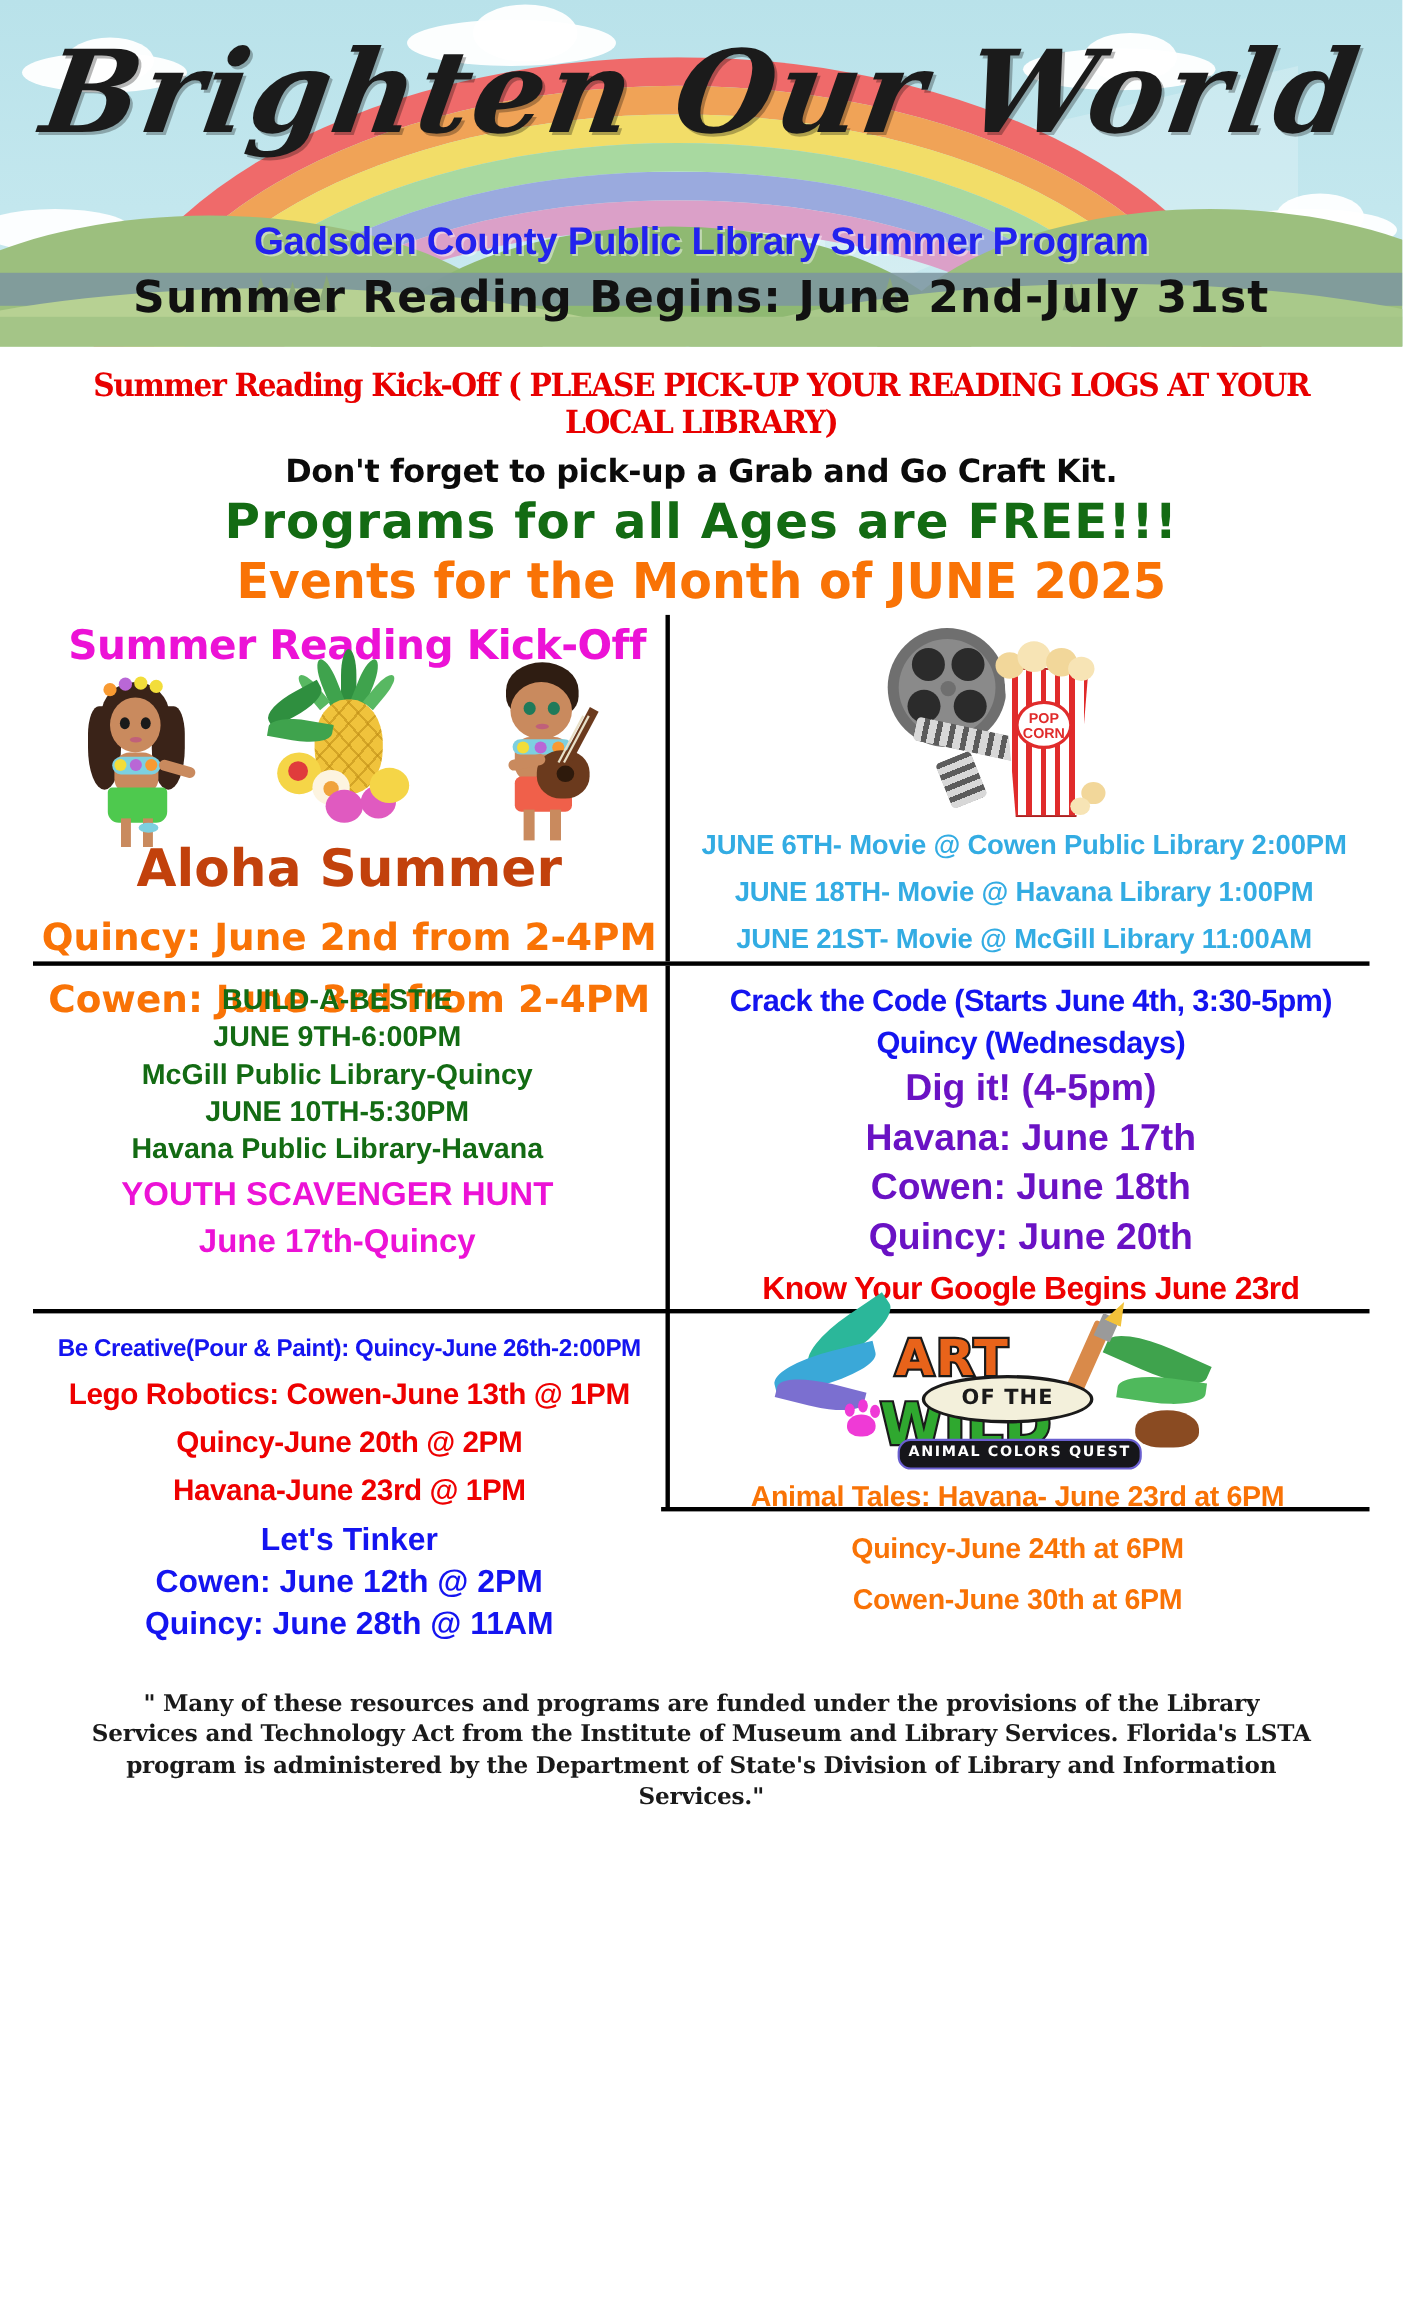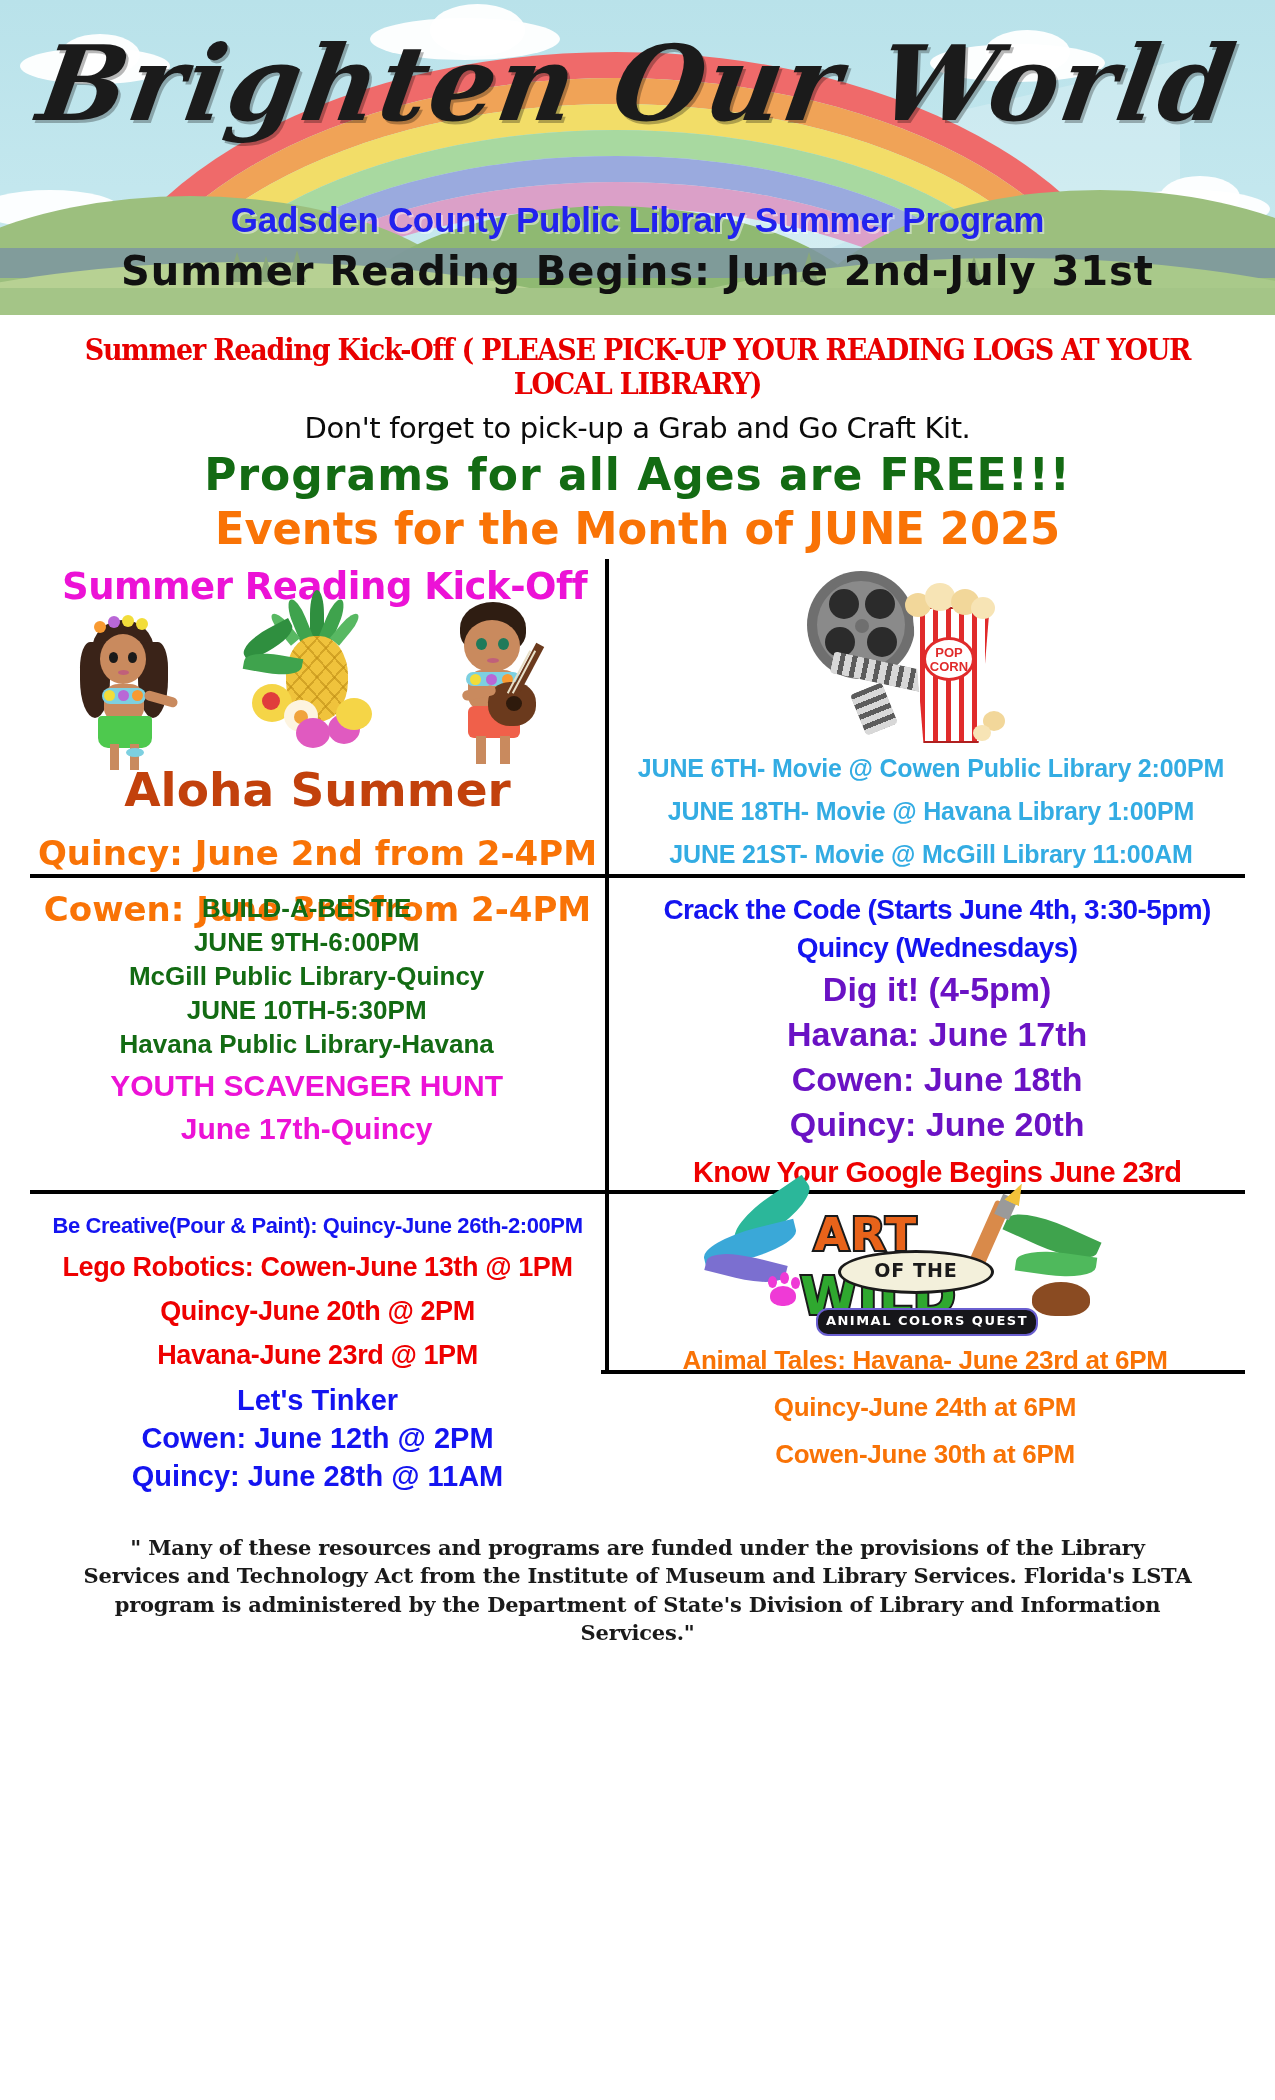--- a/index.html
+++ b/index.html
@@ -35,21 +35,21 @@
   }
 
   
   .intro{padding-top:6px;}
   .line-kickoff{
     text-align:center;font-family:"DejaVu Serif",serif;font-weight:bold;
     font-size:29px;color:#e80000;letter-spacing:-1.3px;
     transform:scaleX(.93);margin:12px 0 4px;
   }
   .line-grabgo{
-    text-align:center;font-family:"DejaVu Sans",sans-serif;font-weight:normal;
+    text-align:center;font-family:"DejaVu Sans",sans-serif;font-weight:bold;
     font-size:29px;color:#0b0b0b;letter-spacing:-.4px;margin:10px 12px 4px;
   }
   .line-free{
     text-align:center;font-family:"DejaVu Sans",sans-serif;font-weight:bold;
     font-size:44px;color:#136b13;letter-spacing:1px;margin:2px 0 2px;
   }
   .line-events{
     text-align:center;font-family:"DejaVu Sans",sans-serif;font-weight:bold;
     font-size:45px;color:#f97306;letter-spacing:0px;margin:2px 0 4px;
     transform:scaleX(.96);

